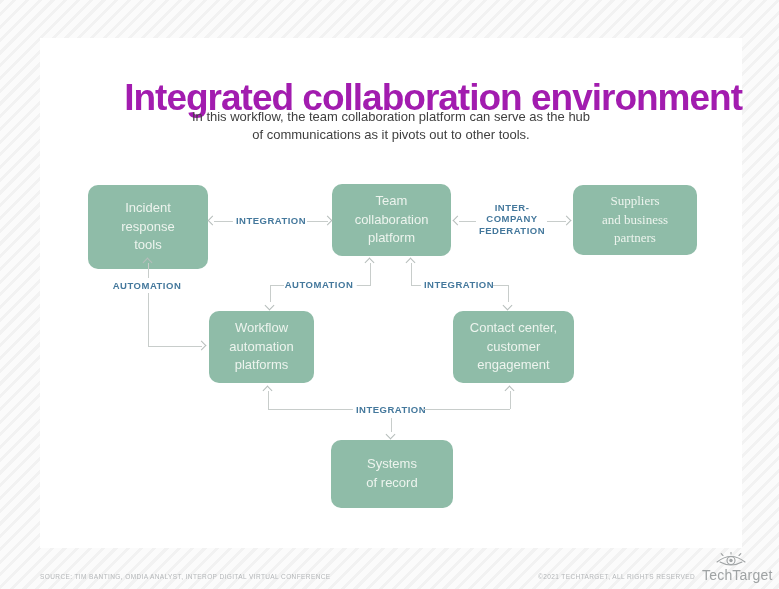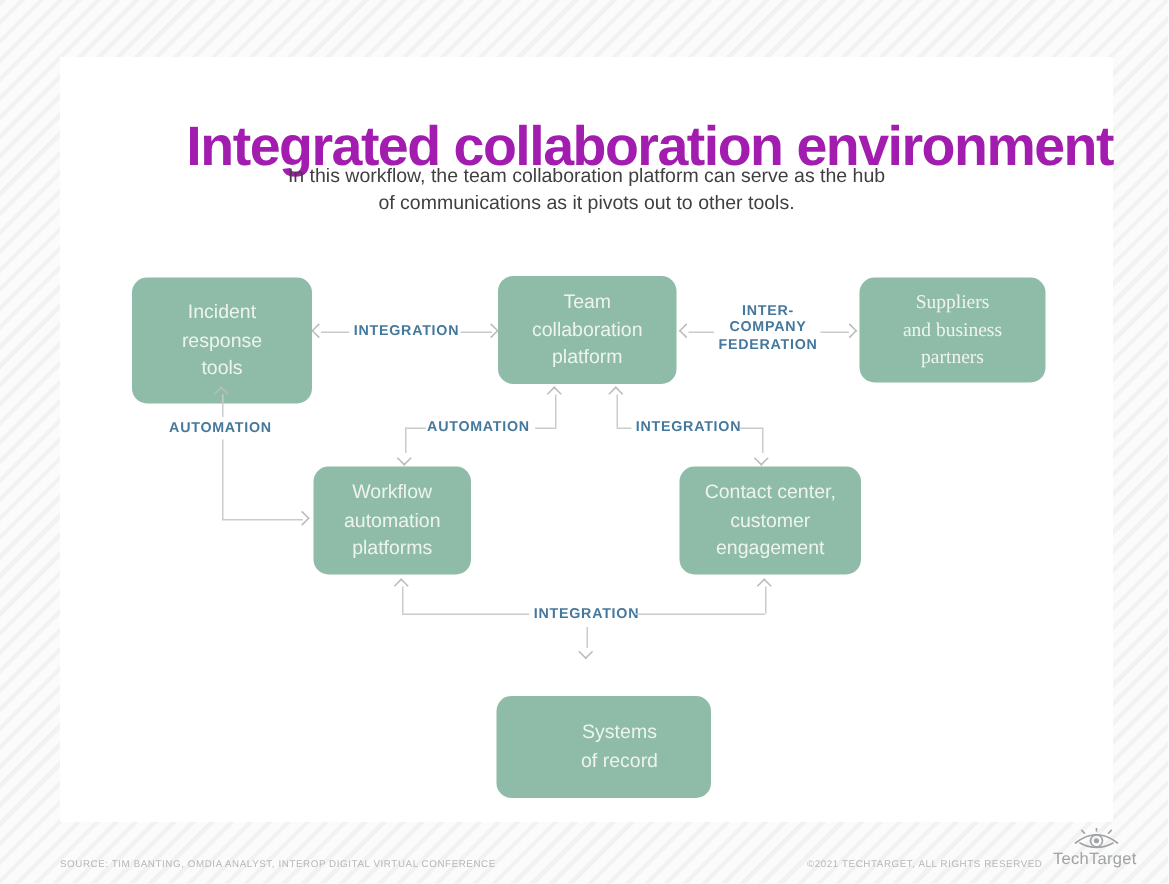--- a/index.html
+++ b/index.html
@@ -25,21 +25,21 @@
   .node{
     position:absolute;background:#8fbca8;border-radius:10px;
     display:flex;align-items:center;justify-content:center;text-align:center;
     color:#edf4ee;font-size:13px;line-height:1.45;white-space:pre-line;
   }
   .n-incident{left:88px;top:185px;width:120px;height:84px;}
   .n-team{left:332px;top:184px;width:119px;height:72px;}
   .n-suppliers{left:573px;top:185px;width:124px;height:70px;font-family:Liberation Serif, serif;}
   .n-workflow{left:209px;top:311px;width:105px;height:72px;}
   .n-contact{left:453px;top:311px;width:121px;height:72px;border-radius:10px;}
-  .n-systems{left:331px;top:464px;width:122px;height:68px;padding-left:21px;}
+  .n-systems{left:331px;top:440px;width:122px;height:68px;}
   .clabel{
     position:absolute;transform:translate(-50%,-50%);
     font-size:9.5px;font-weight:700;letter-spacing:.5px;line-height:1.2;
     color:#44789c;text-align:center;white-space:pre-line;background:#fff;padding:1px 3px;
   }
   .hl,.vl{position:absolute;background:#c8cdcb;}
   .hl{height:1px;}
   .vl{width:1px;}
   .ah{position:absolute;width:6px;height:6px;
       border-top:1px solid #b6bdbb;border-right:1px solid #b6bdbb;}
@@ -49,21 +49,21 @@
   .ah.left{transform:rotate(-135deg);}
   .footer-src{
     position:absolute;left:40px;top:573px;font-size:6.5px;letter-spacing:.4px;
     color:#b4b7b9;
   }
   .footer-copy{
     position:absolute;right:84px;top:573px;font-size:6.5px;letter-spacing:.4px;
     color:#b4b7b9;
   }
   .brand{
-    position:absolute;left:702px;top:567px;font-size:11px;letter-spacing:.2px;
+    position:absolute;left:702px;top:567px;font-size:14px;letter-spacing:.2px;
     color:#9fa3a4;
   }
   .brand-eye{position:absolute;left:714px;top:552px;}
 </style>
 </head>
 <body>
 
 <div class="card"></div>
 
 <h1 class="title">Integrated collaboration environment</h1>

